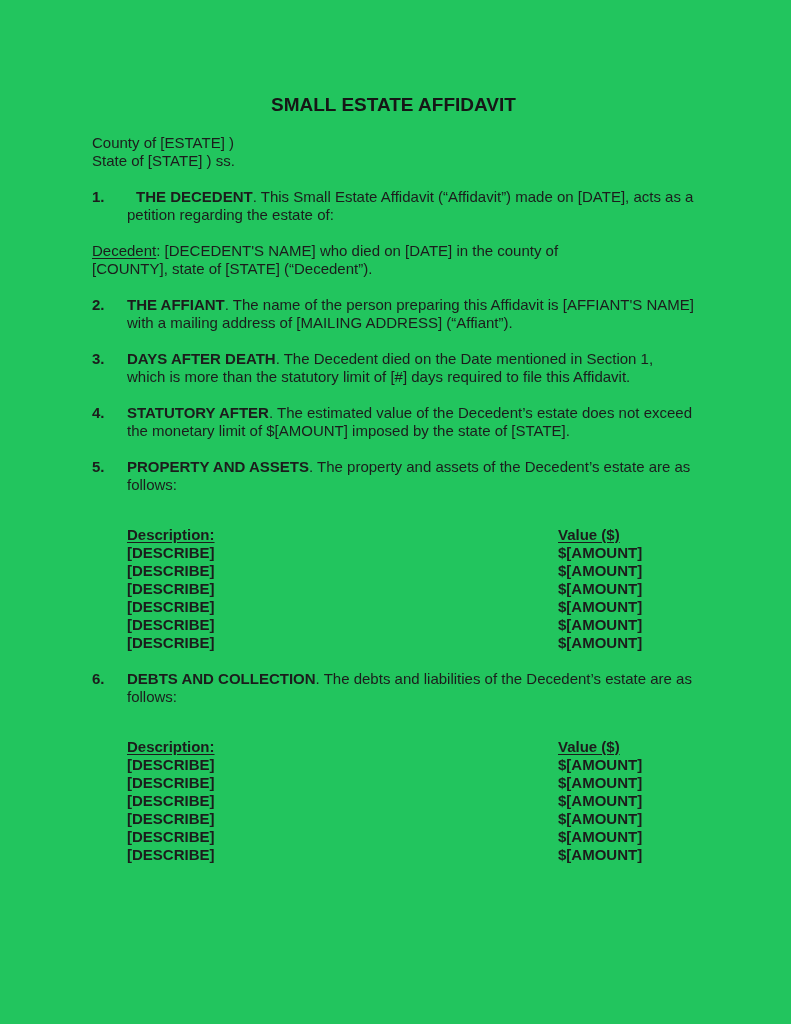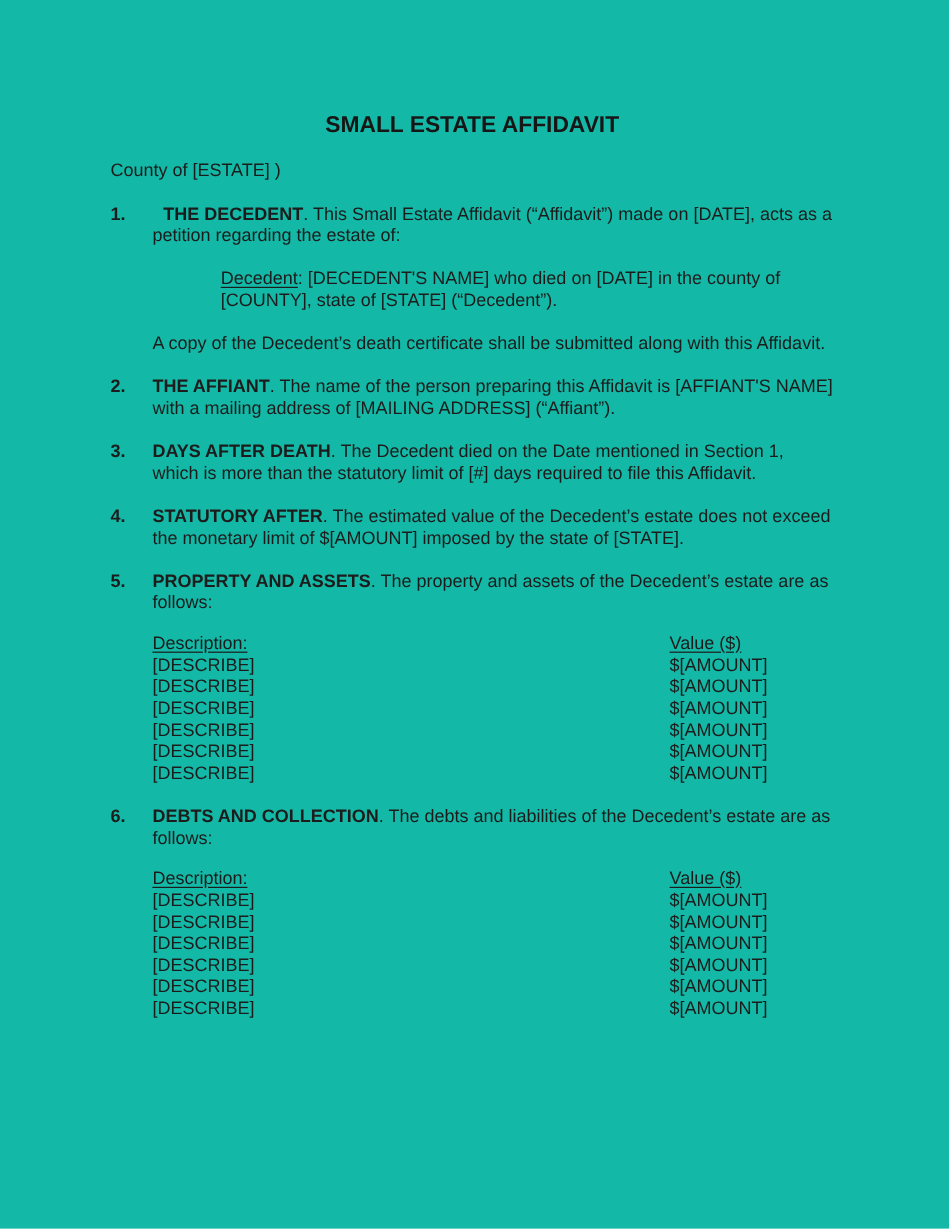--- a/index.html
+++ b/index.html
@@ -3,67 +3,67 @@
 <meta charset="utf-8">
 <style>
   * { margin: 0; padding: 0; box-sizing: border-box; }
   html, body { background: #ffffff; }
   body {
     width: 791px; height: 1024px; position: relative;
     font-family: "Liberation Sans", "DejaVu Sans", sans-serif;
     color: #1c1c1c;
   }
   .page {
-    position: absolute; inset: 0; background: #14b8a6; overflow: hidden;
+    position: absolute; inset: 0; background: #22c55e; overflow: hidden;
   }
   .content {
     position: absolute; left: 92px; top: 93px; width: 603px;
     font-size: 15px; line-height: 18px;
   }
   .doc-title {
     text-align: center; font-weight: 700; font-size: 19px;
     line-height: 23.5px; margin-bottom: 17px; color: #161616;
   }
   .jurisdiction { margin-bottom: 0; }
   .para { position: relative; padding-left: 35px; margin-top: 18px; }
   .para .num { position: absolute; left: 0; top: 0; font-weight: 700; }
   .bold { font-weight: 700; }
   .ul { text-decoration: underline; text-underline-offset: 2px; }
   .lead-space { padding-left: 9px; }
-  .sub-para { margin-left: 92px; margin-top: 18px; width: 511px; }
+  .sub-para { margin-top: 18px; width: 511px; }
   .note-para { margin-left: 35px; margin-top: 18px; }
-  .ptable { margin-left: 35px; margin-top: 16px; width: 568px; }
+  .ptable { margin-left: 35px; margin-top: 32px; width: 568px; font-weight: bold; }
   .trow { display: flex; }
   .tcell-desc { width: 431px; }
   .tcell-val { width: 137px; }
 </style>
 </head>
 <body>
 
 <div class="page">
   <div class="content">
 
     <div class="doc-title">
       <div>SMALL ESTATE AFFIDAVIT</div>
     </div>
 
     <div class="jurisdiction">
       <div>County of [ESTATE] )</div>
+      <div>State of [STATE] ) ss.</div>
     </div>
 
     <div class="para">
       <span class="num">1.</span>
       <span class="bold lead-space">THE DECEDENT</span><span>. This Small Estate Affidavit (“Affidavit”) made on [DATE], acts as a petition regarding the estate of:</span>
     </div>
 
     <div class="sub-para">
       <span class="ul">Decedent</span><span>: [DECEDENT'S NAME] who died on [DATE] in the county of [COUNTY], state of [STATE] (“Decedent”).</span>
     </div>
 
-    <div class="note-para">A copy of the Decedent’s death certificate shall be submitted along with this Affidavit.</div>
 
     <div class="para">
       <span class="num">2.</span>
       <span class="bold">THE AFFIANT</span><span>. The name of the person preparing this Affidavit is [AFFIANT'S NAME] with a mailing address of [MAILING ADDRESS] (“Affiant”).</span>
     </div>
 
     <div class="para">
       <span class="num">3.</span>
       <span class="bold">DAYS AFTER DEATH</span><span>. The Decedent died on the Date mentioned in Section 1, which is more than the statutory limit of [#] days required to file this Affidavit.</span>
     </div>

